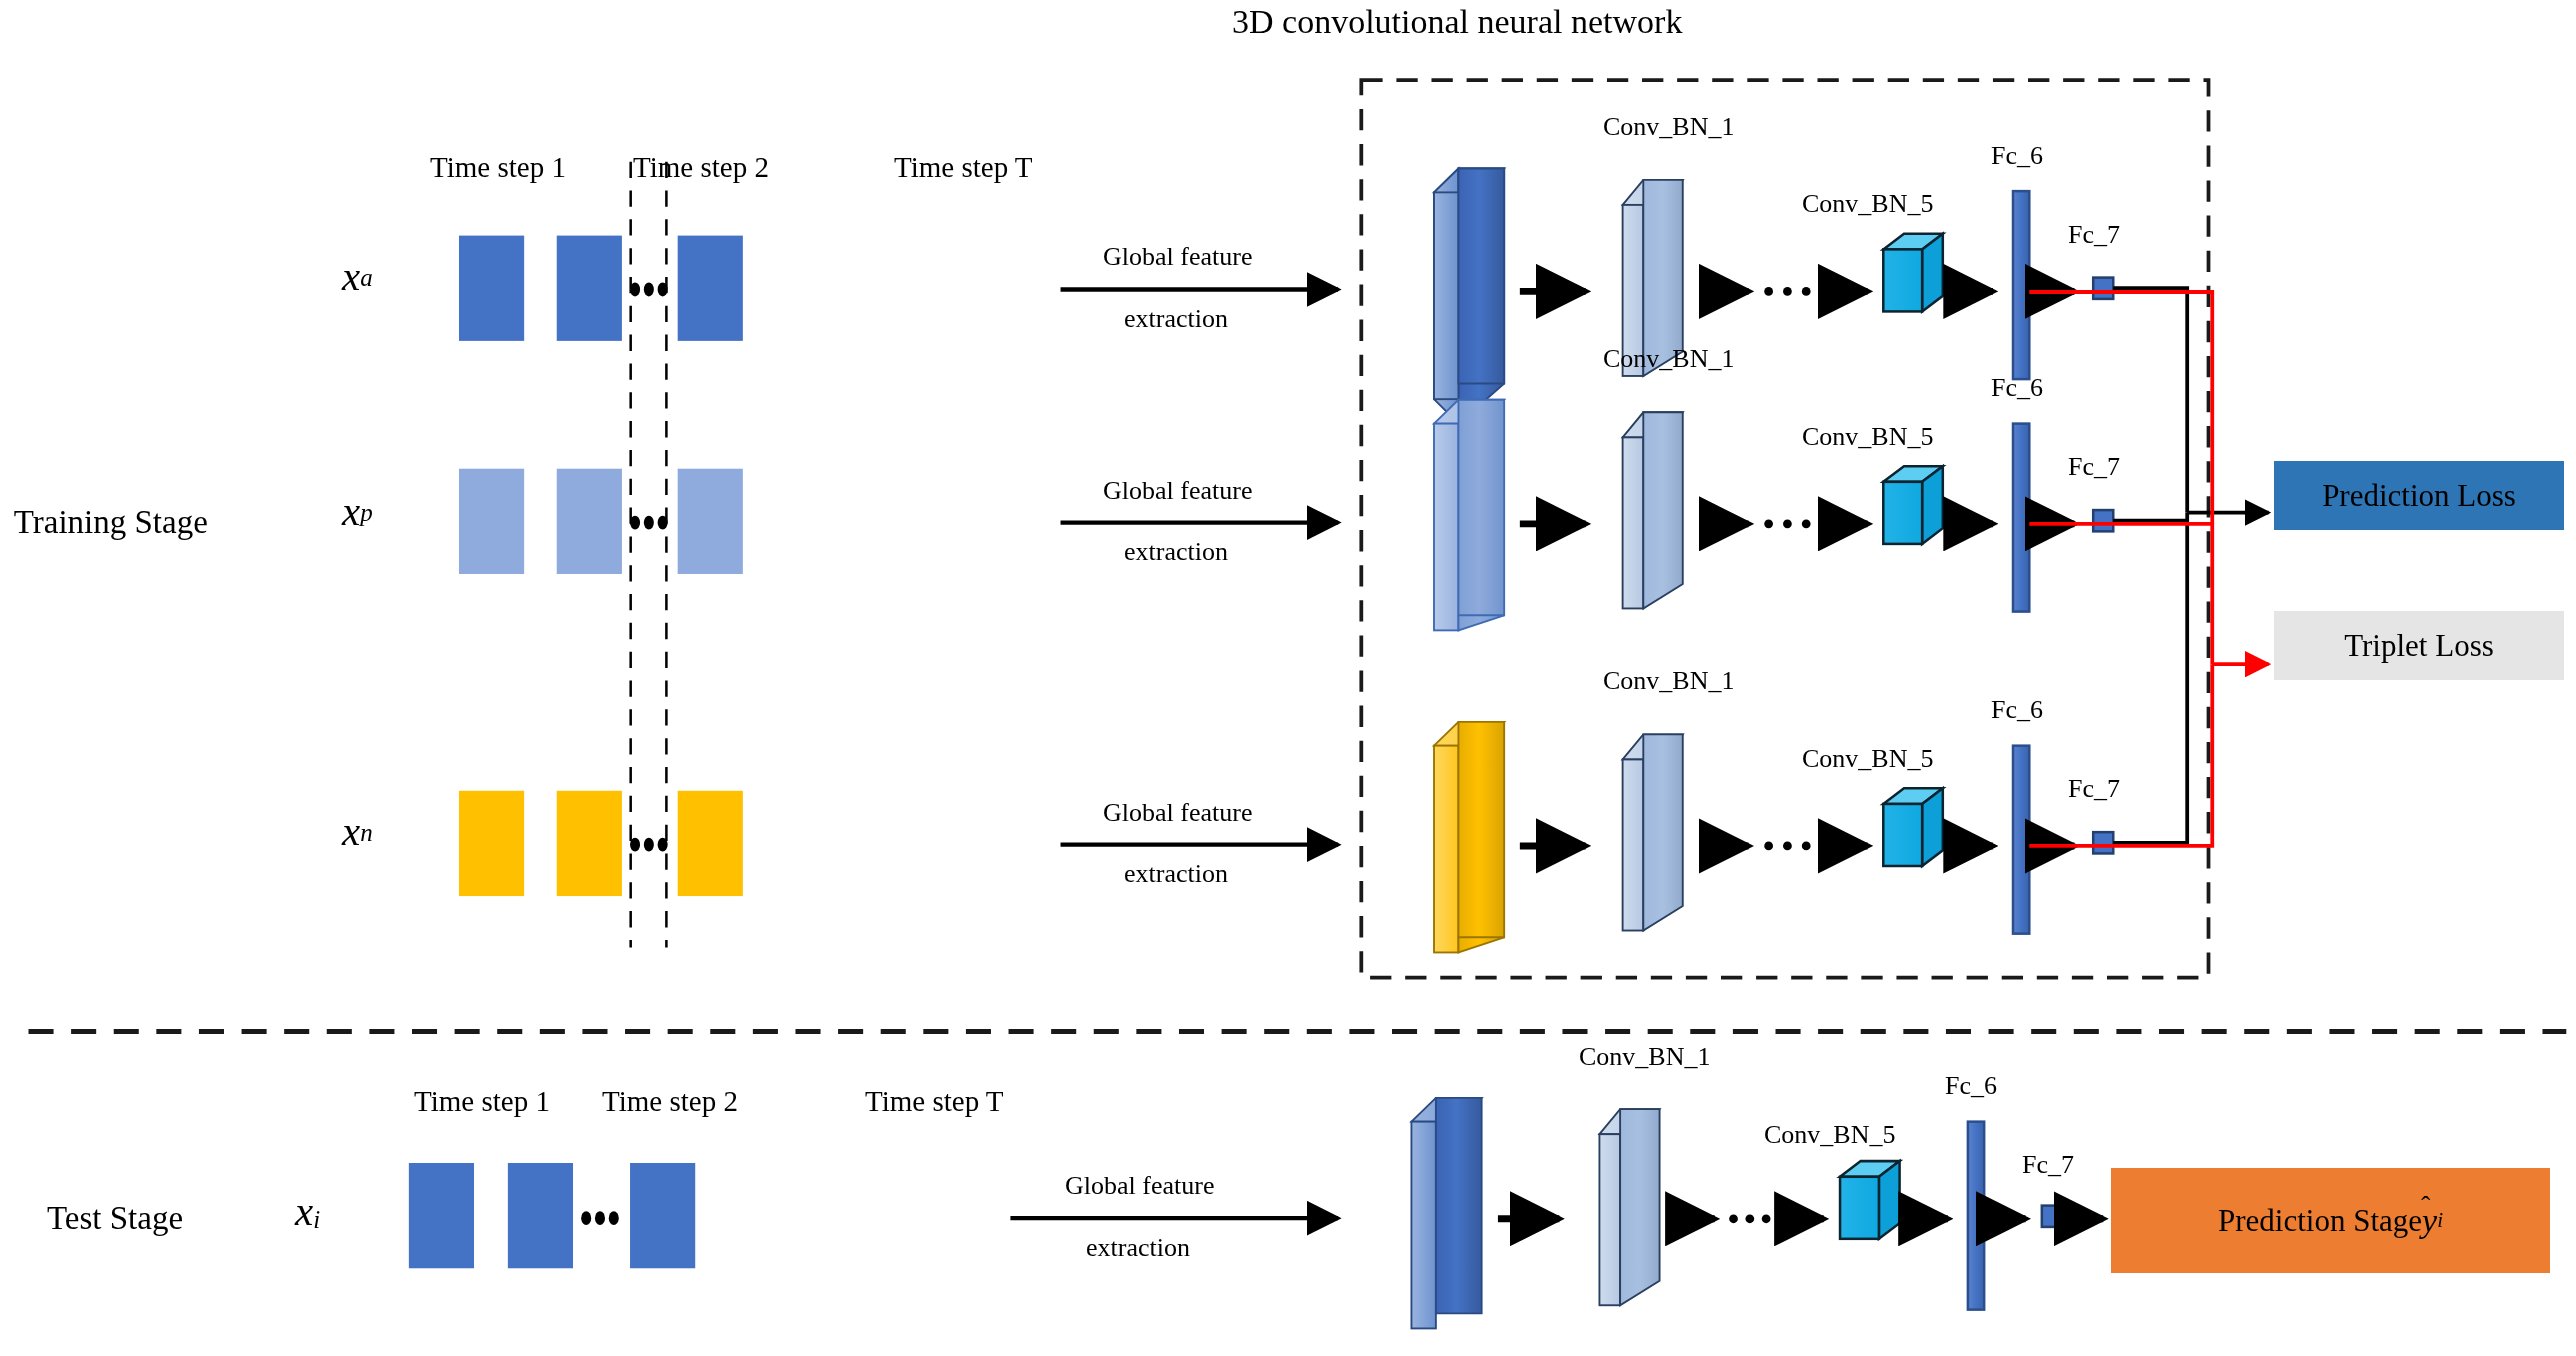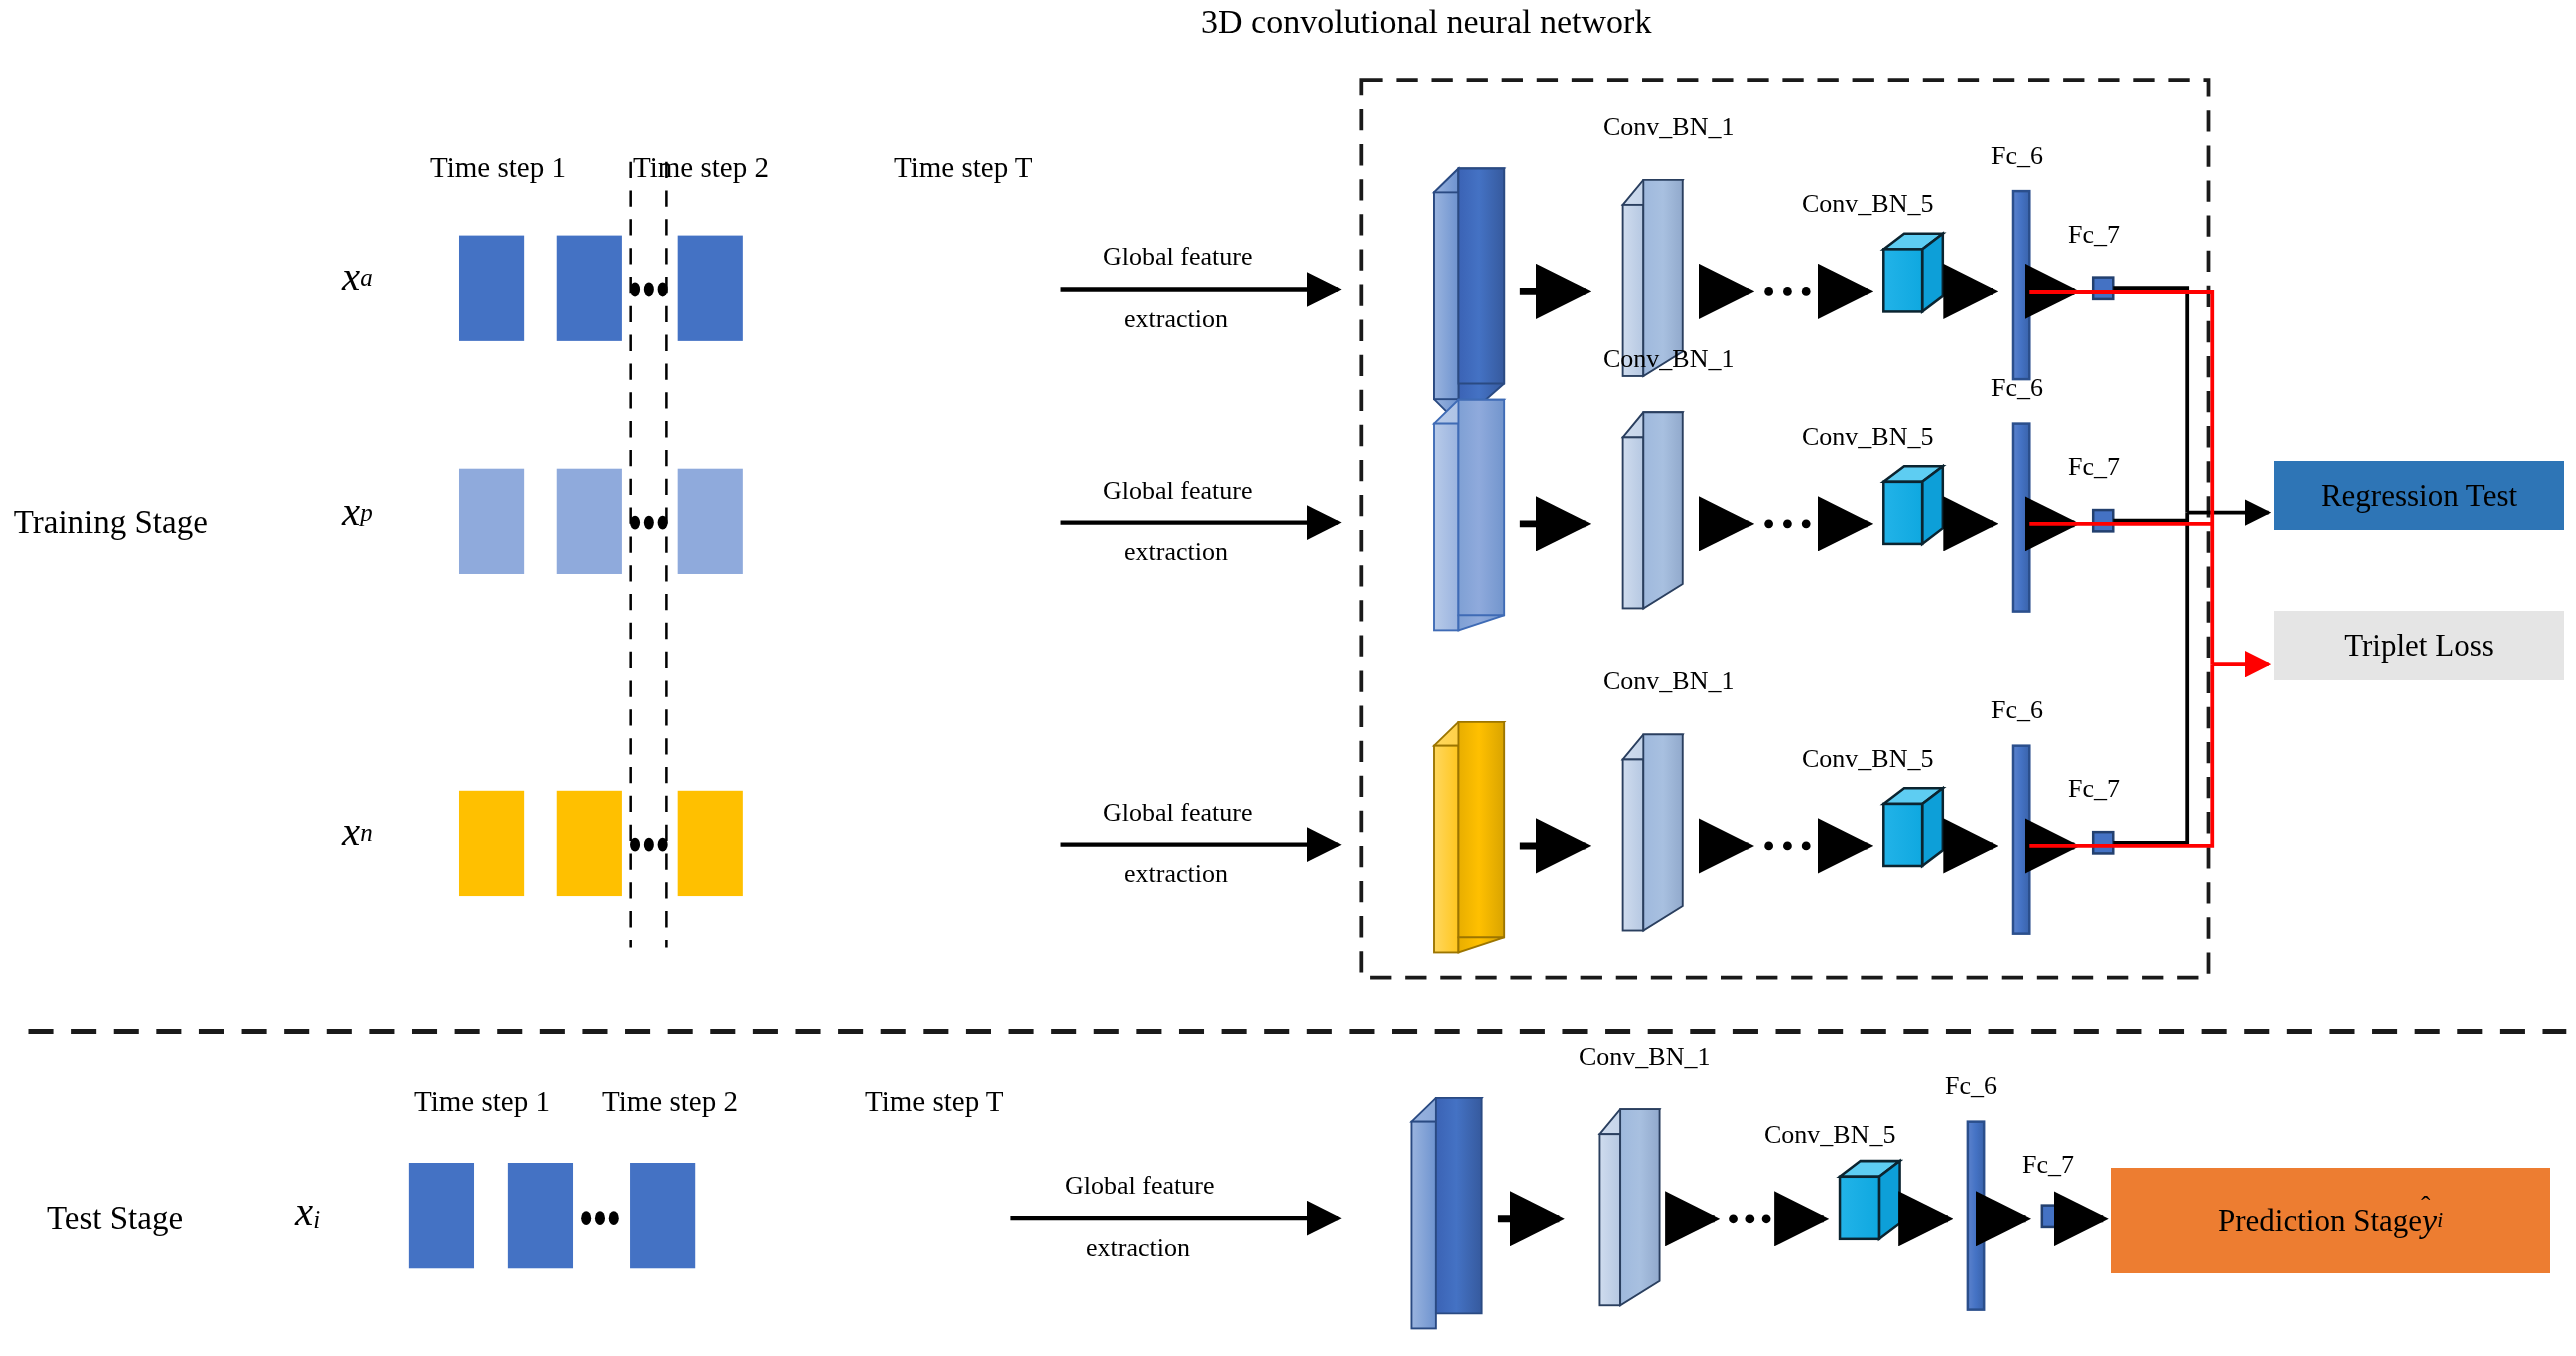--- a/index.html
+++ b/index.html
@@ -285,21 +285,21 @@
       <polygon points="2998,1878 3031,1853 3031,1952 2998,1977" fill="#0d9fd8" stroke="#0b2430" stroke-width="4"></polygon>
       <rect x="2936" y="1878" width="62" height="99" fill="url(#gCubeF)" stroke="#0b2430" stroke-width="4"></rect>
     </g>
     <line x1="3050" y1="1945" x2="3108" y2="1945" stroke="#000" stroke-width="11" marker-end="url(#ahs)"></line>
     <rect x="3140" y="1790" width="26" height="300" fill="url(#gFcBar)" stroke="#2b4f8c" stroke-width="4"></rect>
     <line x1="3180" y1="1945" x2="3232" y2="1945" stroke="#000" stroke-width="11" marker-end="url(#ahs)"></line>
     <rect x="3258" y="1924" width="32" height="34" fill="#4472C4" stroke="#23406f" stroke-width="4"></rect>
     <line x1="3300" y1="1945" x2="3356" y2="1945" stroke="#000" stroke-width="11" marker-end="url(#ahs)"></line>
   </svg>
 
-  <div class="txt serif lbl-title" style="left:1201px;top:5px;">3D convolutional neural network</div>
+  <div class="txt serif lbl-title" style="left:1232px;top:5px;">3D convolutional neural network</div>
 
   <div class="txt serif lbl-stage" style="left:13.8px;top:506px;">Training Stage</div>
   <div class="txt serif lbl-stage" style="left:47px;top:1202px;">Test Stage</div>
 
   <div class="txt serif lbl-ts" style="left:430px;top:144px;">Time step 1</div>
   <div class="txt serif lbl-ts" style="left:633px;top:144px;">Time step 2</div>
   <div class="txt serif lbl-ts" style="left:894px;top:144px;">Time step T</div>
 
   <div class="txt serif lbl-ts" style="left:414px;top:1078px;">Time step 1</div>
   <div class="txt serif lbl-ts" style="left:602px;top:1078px;">Time step 2</div>
@@ -345,21 +345,21 @@
   <div class="txt serif lbl-layer" style="left:1802px;top:746px;">Conv_BN_5</div>
   <div class="txt serif lbl-layer" style="left:1991px;top:697px;">Fc_6</div>
   <div class="txt serif lbl-layer" style="left:2068px;top:776px;">Fc_7</div>
 
   <div class="txt serif lbl-layer" style="left:1579px;top:1044px;">Conv_BN_1</div>
   <div class="txt serif lbl-layer" style="left:1764px;top:1122px;">Conv_BN_5</div>
   <div class="txt serif lbl-layer" style="left:1945px;top:1073px;">Fc_6</div>
   <div class="txt serif lbl-layer" style="left:2022px;top:1152px;">Fc_7</div>
 
   <div class="lossbox" style="left:2274px;top:461px;width:290px;height:69px;background:#2E75B6;">
-    <span class="serif lbl-loss">Regression Test</span>
+    <span class="serif lbl-loss">Prediction Loss</span>
   </div>
 
   <div class="lossbox" style="left:2274px;top:611px;width:290px;height:69px;background:#e5e5e5;">
     <span class="serif lbl-loss">Triplet Loss</span>
   </div>
 
   <div class="lossbox" style="left:2111px;top:1168px;width:439px;height:105px;background:#ED7D31;">
     <span class="serif lbl-loss">Prediction Stage </span>
       <span class="mathvar" style="font-size:34px;position:relative;"><span style="position:absolute;left:3.8px;top:-11.3px;font-style:normal;font-size:27.6px;">̂</span><span>y</span></span>
       <span class="mathsub" style="font-size:21px;">i</span>

